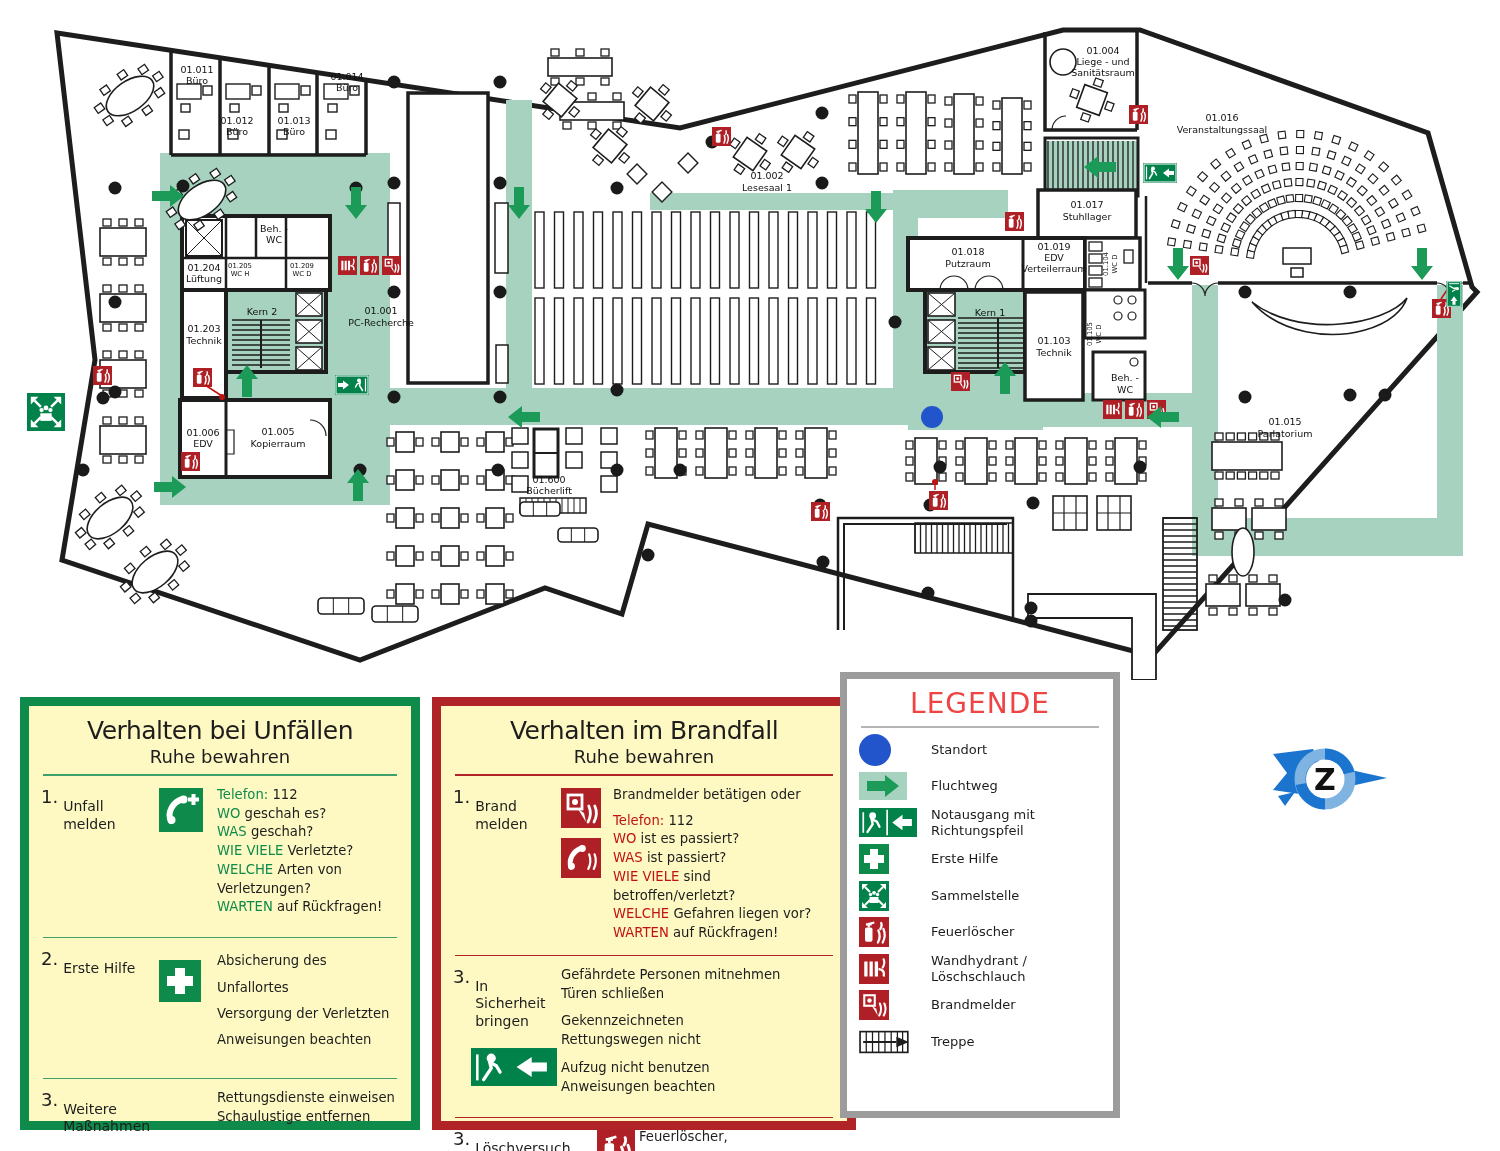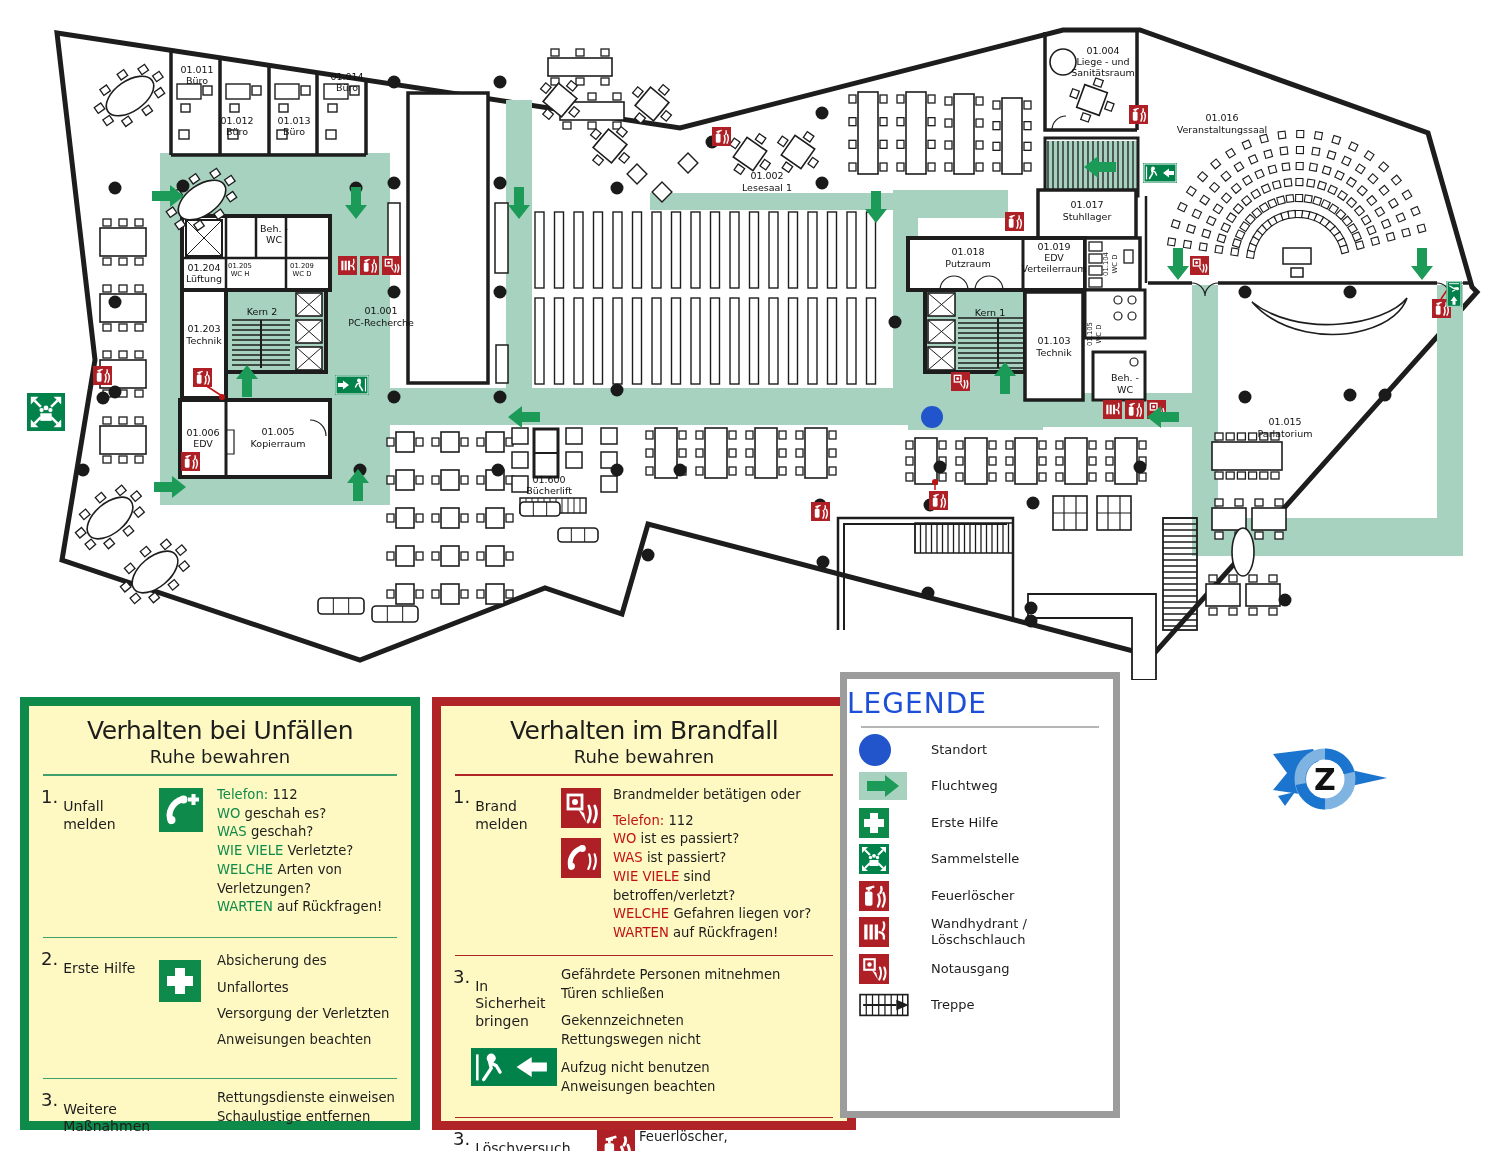--- a/index.html
+++ b/index.html
@@ -26,21 +26,21 @@
   .step-icon{width:58px;flex:none;padding-top:2px;}
   .step-text{flex:1;font-size:13.2px;line-height:1.42;}
   .em-g{color:#0e8a4b;}
   .em-r{color:#c11212;}
   .tgroup{margin-bottom:9px;}
   .sep{border-top:1.5px solid;margin:12px 14px 0 14px;}
   .panel-green .sep{border-color:#3fa06c;}
   .panel-red .sep{border-color:#b02428;}
   
   .legend{position:absolute;left:840px;top:672px;width:280px;height:446px;border:7px solid #9c9c9c;background:#fff;box-sizing:border-box;}
-  .lg-title{font-size:28px;letter-spacing:1px;color:#1d4ed8;margin-top:8px;}
+  .lg-title{text-align:center;font-size:28px;letter-spacing:1px;color:#ef4444;margin-top:8px;}
   .lg-hr{height:1.5px;background:#b5b5b5;margin:6px 14px 4px 14px;}
   .lg-row{display:flex;align-items:center;min-height:36.5px;padding-left:12px;}
   .lg-ic{width:72px;flex:none;display:flex;align-items:center;}
   .lg-lab{font-size:13px;color:#1d1d1d;line-height:1.25;}
   .dot-blue{width:32px;height:32px;border-radius:50%;background:#2255cb;}
   
   #logo{position:absolute;left:1265px;top:738px;}
 </style>
 </head>
 <body>
@@ -1257,20 +1257,32 @@
     <span class="lg-ic">
       <svg width="48" height="28">
             <rect width="48" height="28" fill="#a6d2bf"></rect>
             <use href="#sym-arrow" x="6" y="2" width="36" height="24"></use>
           </svg>
     </span>
     <span class="lg-lab">Fluchtweg</span>
   </div>
   <div class="lg-row">
     <span class="lg-ic">
+      <svg width="58" height="29" viewBox="0 0 34 17">
+            <rect width="34" height="17" fill="#00824a"></rect>
+        <circle cx="8" cy="4.5" r="2" fill="#fff"></circle>
+        <path d="M5 14 L8 9.5 L7.4 6.5 L10.5 8 L12 11" stroke="#fff" stroke-width="1.4" fill="none" stroke-linecap="round"></path>
+        <path d="M2.5 2.5 V14.5 M16.5 1 V16" stroke="#fff" stroke-width="1"></path>
+        <path d="M19.5 8.5 L25.5 4 L25.5 6.5 L31 6.5 L31 10.5 L25.5 10.5 L25.5 13 Z" fill="#fff"></path>
+      </svg>
+    </span>
+    <span class="lg-lab"><span>Notausgang mit</span><br><span>Richtungspfeil</span></span>
+  </div>
+  <div class="lg-row">
+    <span class="lg-ic">
       <svg width="30" height="30">
             <rect width="30" height="30" fill="#0e8a4b"></rect>
             <rect x="5" y="11" width="20" height="8" fill="#fff"></rect>
             <rect x="11" y="5" width="8" height="20" fill="#fff"></rect>
           </svg>
     </span>
     <span class="lg-lab">Erste Hilfe</span>
   </div>
   <div class="lg-row">
     <span class="lg-ic">
@@ -1295,21 +1307,21 @@
           </svg>
         </span>
     <span class="lg-lab">Wandhydrant / Löschschlauch</span>
   </div>
   <div class="lg-row">
     <span class="lg-ic">
           <svg width="30" height="30" viewBox="0 0 20 20">
             <use href="#sym-bm"></use>
           </svg>
         </span>
-    <span class="lg-lab">Notausgang</span>
+    <span class="lg-lab">Brandmelder</span>
   </div>
   <div class="lg-row">
     <span class="lg-ic">
           <svg width="54" height="28" viewBox="0 0 52 26">
             <use href="#sym-treppe"></use>
           </svg>
         </span>
     <span class="lg-lab">Treppe</span>
   </div>
 </div>

